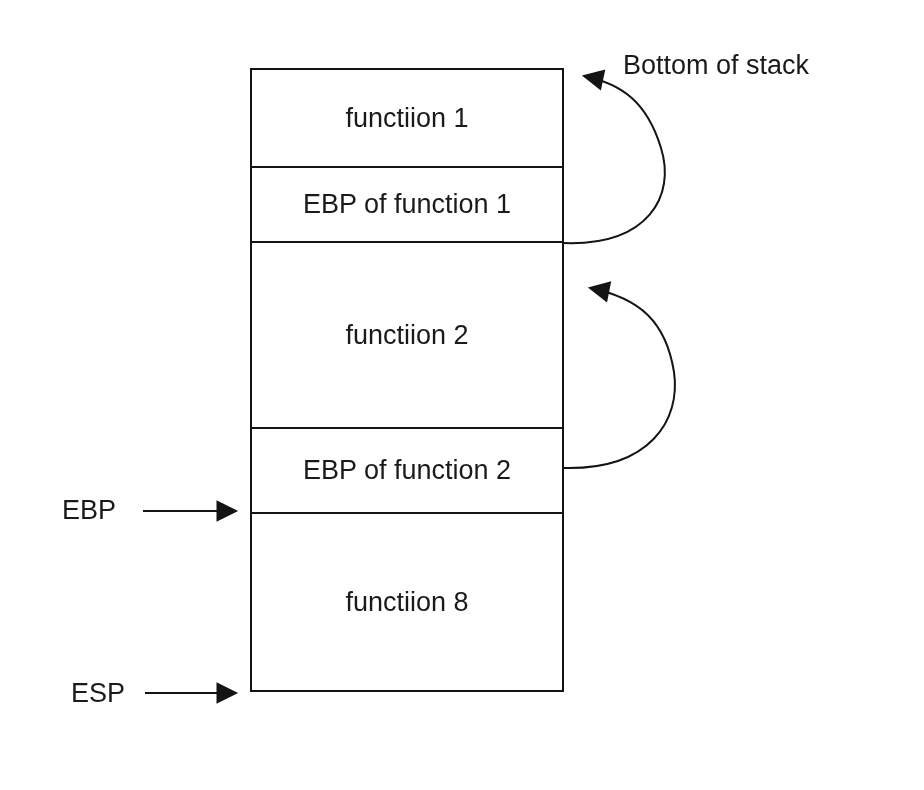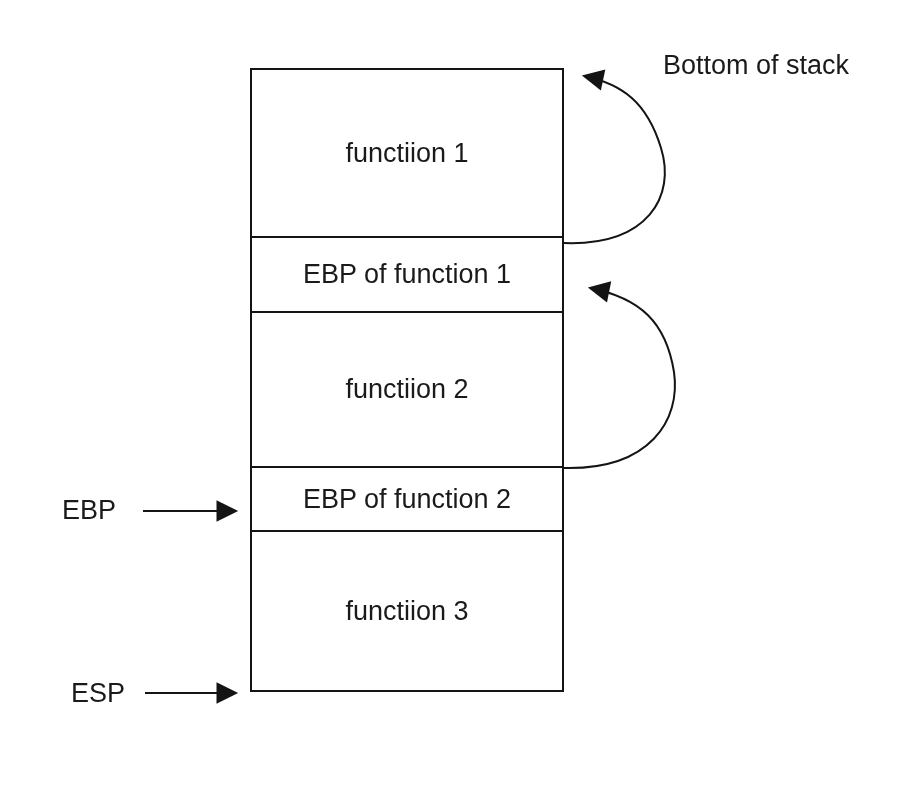--- a/index.html
+++ b/index.html
@@ -26,34 +26,34 @@
   .frame {
     display: flex;
     align-items: center;
     justify-content: center;
     border-bottom: 2px solid #141414;
     box-sizing: border-box;
     font-size: 27px;
     color: #1a1a1a;
     white-space: nowrap;
   }
-  .frame.h0 { height: 168px; }
+  .frame.h0 { height: 98px; }
   .frame.h1 { height: 75px; }
-  .frame.h2 { height: 155px; }
-  .frame.h3 { height: 64px; }
+  .frame.h2 { height: 186px; }
+  .frame.h3 { height: 85px; }
   .frame.h4 { flex: 1; border-bottom: none; }
   .side-label {
     position: absolute;
     font-size: 27px;
     color: #1a1a1a;
     white-space: nowrap;
   }
   #label-ebp { left: 62px;  top: 495px; }
   #label-esp { left: 71px;  top: 678px; }
-  #label-bottom-of-stack { left: 623px; top: 50px; margin-left: 40px; }
+  #label-bottom-of-stack { left: 623px; top: 50px; }
   #label-top-of-stack    { left: 623px; top: 681px; }
   #arrow-layer {
     position: absolute;
     left: 0; top: 0;
     width: 924px; height: 790px;
     pointer-events: none;
   }
 </style>
 </head>
 <body>
@@ -67,21 +67,21 @@
     <div class="frame h1">
       <span>EBP of function 1</span>
     </div>
     <div class="frame h2">
       <span>functiion 2</span>
     </div>
     <div class="frame h3">
       <span>EBP of function 2</span>
     </div>
     <div class="frame h4">
-      <span>functiion 3</span>
+      <span>functiion 8</span>
     </div>
   </div>
 
   <div class="side-label" id="label-ebp">EBP</div>
   <div class="side-label" id="label-esp">ESP</div>
   <div class="side-label" id="label-bottom-of-stack">Bottom of stack</div>
 
   <svg id="arrow-layer" viewBox="0 0 924 790" xmlns="http://www.w3.org/2000/svg">
     <defs>
       <marker id="arrowhead" viewBox="0 0 12 12" refX="10" refY="6" markerWidth="13" markerHeight="13" orient="auto-start-reverse">

